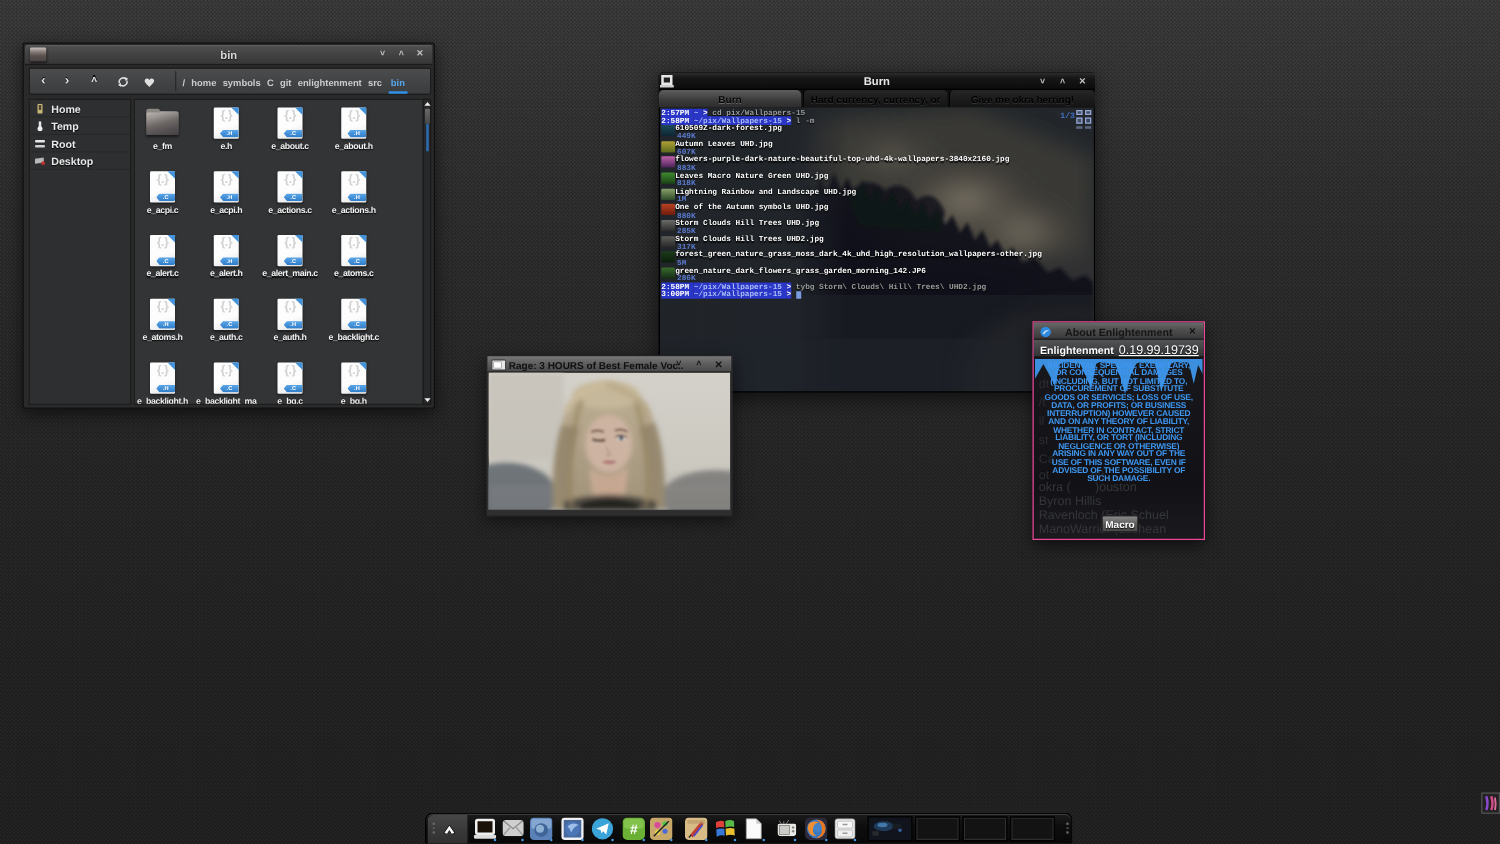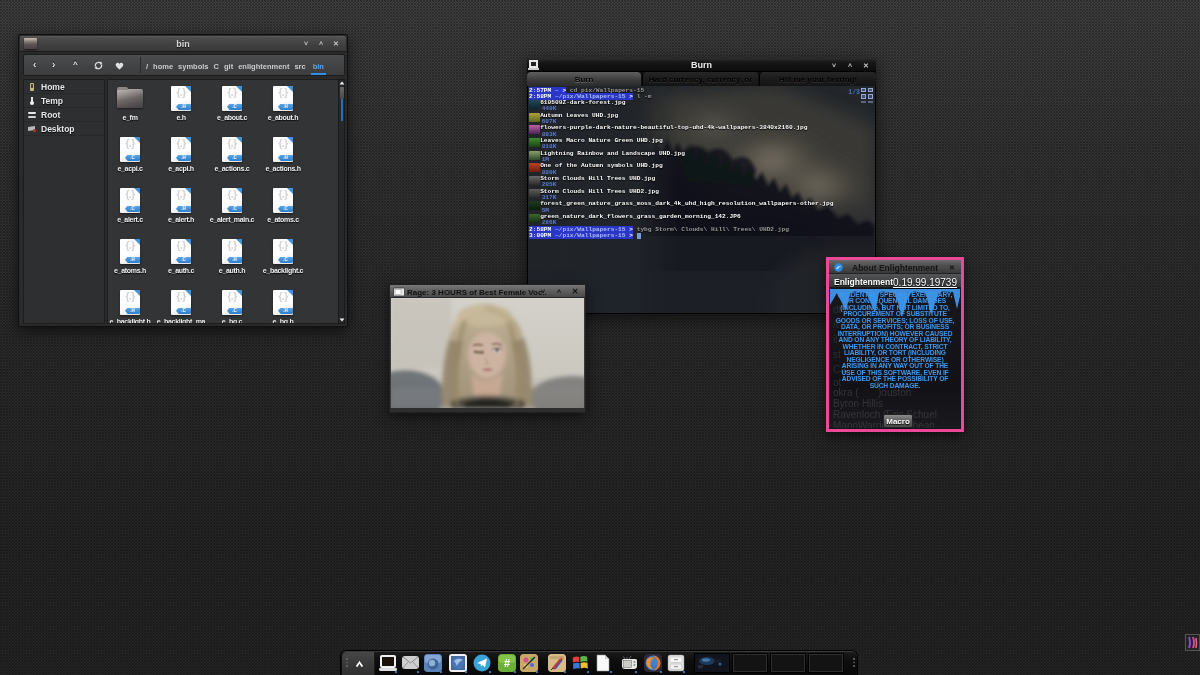--- a/index.html
+++ b/index.html
@@ -119,21 +119,21 @@
 #vid .tbar { position:absolute; left:0; right:0; top:0; height:13px;
   background:linear-gradient(180deg,#787878 0%,#5e5e5e 50%,#4a4a4a 100%);
   border-bottom:1px solid #2a2a2a; }
 #vid .tbar .ttl { position:absolute; left:17px; top:2.5px; width:140px; overflow:hidden;
   white-space:nowrap; font-size:8px; font-weight:bold; color:#101010; }
 #vid .wbtn { color:#111; }
 #vid .scr { position:absolute; left:1px; top:13px; width:193px; height:110px; overflow:hidden; }
 
 
 #about { left:826px; top:257px; width:138px; height:175px; background:#141418;
-  border:3px solid #ec4899; box-shadow:0 4px 12px rgba(0,0,0,0.6); }
+  border:1px solid #ec4899; box-shadow:0 4px 12px rgba(0,0,0,0.6); }
 #about .tbar { position:absolute; left:0; right:0; top:0; height:14px;
   background:linear-gradient(180deg,#6a6a6a 0%,#4e4e4e 45%,#3a3a3a 100%);
   border-bottom:1px solid #222; }
 #about .tbar .ttl { position:absolute; left:0; right:0; top:2.5px; text-align:center;
   font-size:8.5px; font-weight:bold; color:#151515; }
 #about .hdr { position:absolute; left:0; right:0; top:14px; height:14px;
   background:linear-gradient(180deg,#525456 0%,#3e4042 60%,#323436 100%);
   border-bottom:1px solid #1a1a1a; }
 #about .hdr .l { position:absolute; left:5px; top:2.5px; font-size:8.5px; font-weight:bold;
   color:#fff; text-shadow:0 1px 1px #000; }
@@ -176,21 +176,21 @@
         <rect x="4" y="3" width="5" height="4" fill="#222"></rect>
         <rect x="1" y="9" width="11" height="2" fill="#d0d0d0"></rect>
       </svg>
     <div class="wbtn" style="right:36px;">˅</div>
     <div class="wbtn" style="right:20px;">˄</div>
     <div class="wbtn" style="right:4px;">✕</div>
   </div>
   <div class="tabs">
     <div class="tab on" style="left:0; width:114px;">Burn</div>
     <div class="tab off" style="left:115px; width:116px;">Hard currency, currency, or ot...</div>
-    <div class="tab off" style="left:232px; width:117px;">Hill me your herring!</div>
+    <div class="tab off" style="left:232px; width:117px;">Give me okra herring!</div>
   </div>
   <div class="body">
     <div class="bgimg"><svg width="347" height="227" viewBox="0 0 347 227">
           <defs>
             <filter id="tb" x="-40%" y="-40%" width="180%" height="180%">
               <feGaussianBlur stdDeviation="8"></feGaussianBlur>
             </filter>
             <filter id="tb2" x="-40%" y="-40%" width="180%" height="180%">
               <feGaussianBlur stdDeviation="1.4"></feGaussianBlur>
             </filter>

